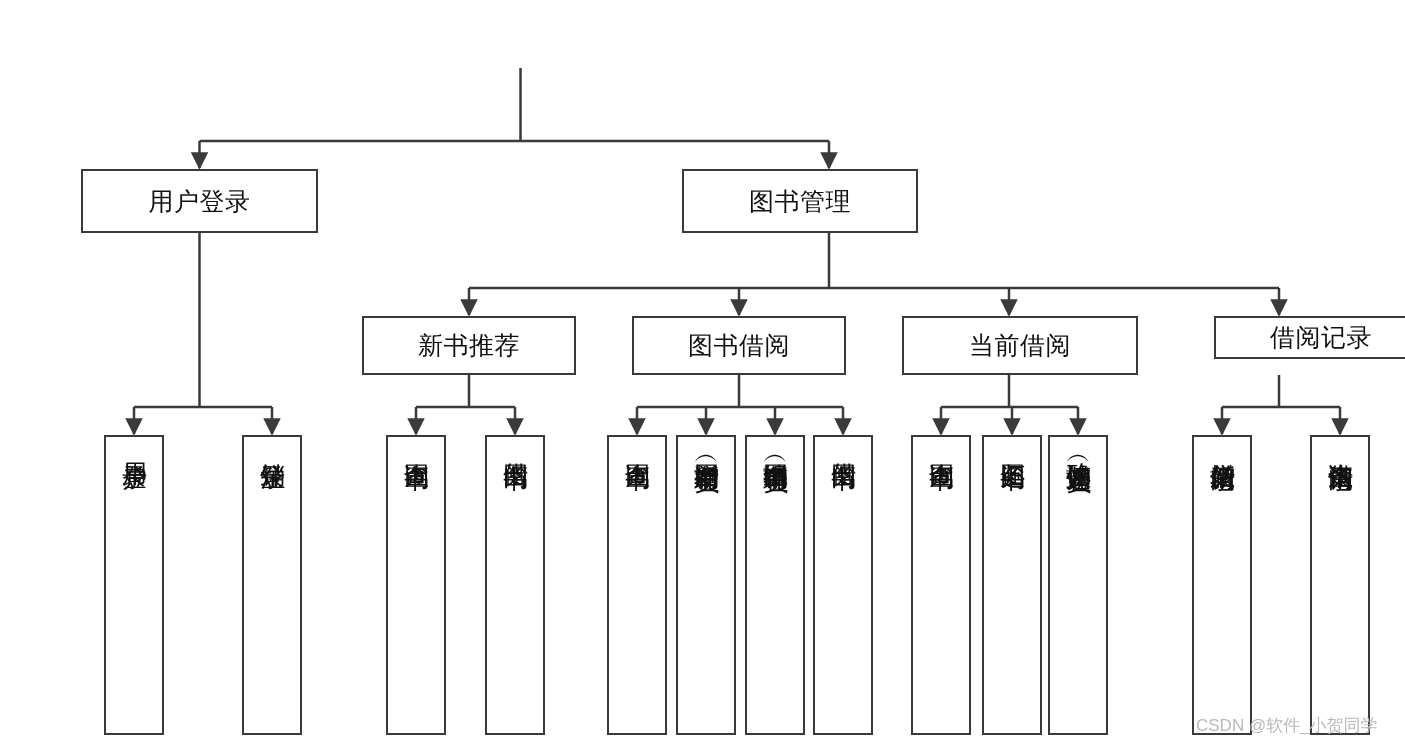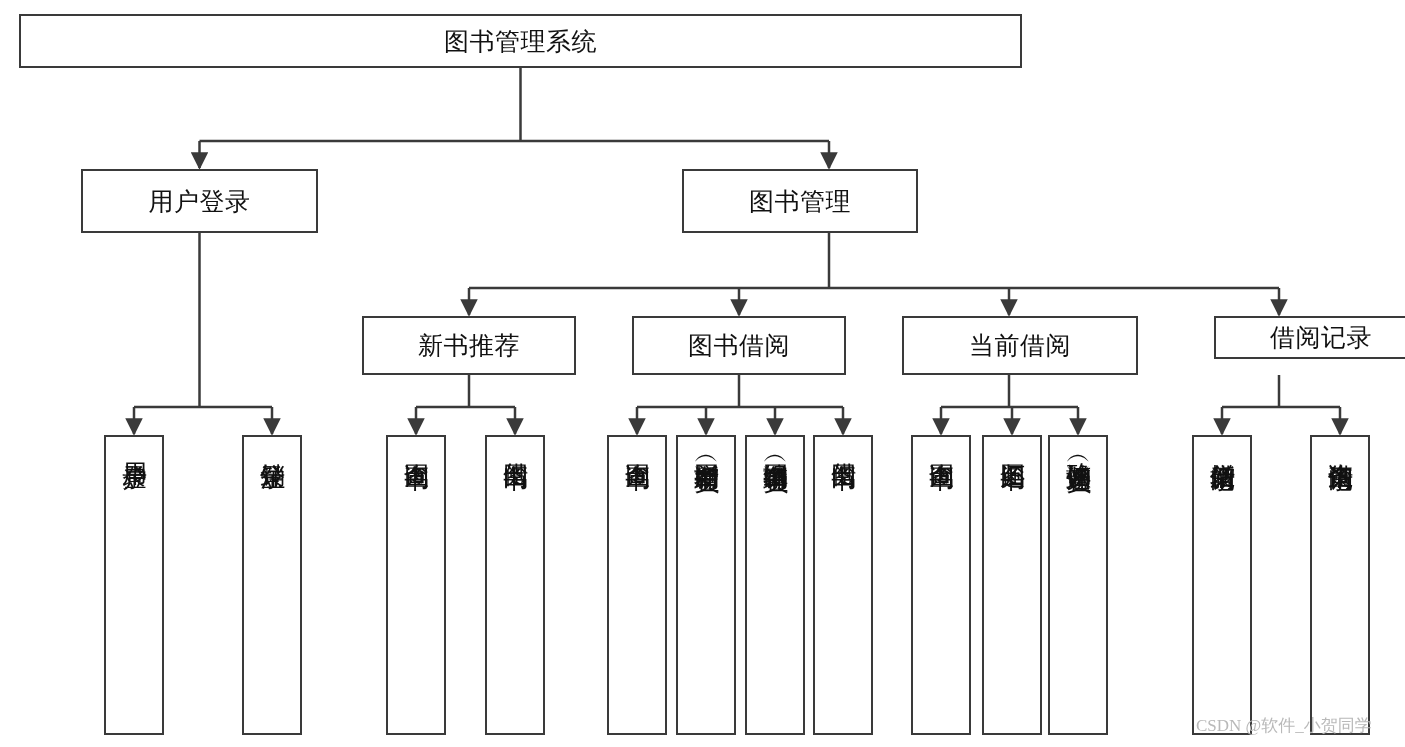--- a/index.html
+++ b/index.html
@@ -61,21 +61,21 @@
     white-space: nowrap;
   }
   .watermark {
     position: absolute;
     left: 1196px;
     top: 714px;
     font-size: 17px;
     color: #b9b9b9;
     white-space: nowrap;
     z-index: 5;
-    font-family: Liberation Serif, serif;
+    font-family: Liberation Sans, sans-serif;
   }
 </style>
 </head>
 <body>
 
 <div id="canvas">
   <svg id="edges" viewBox="0 0 1405 747" xmlns="http://www.w3.org/2000/svg">
     <defs>
       <marker id="arrow" viewBox="0 0 10 10" refX="9" refY="5" markerWidth="7" markerHeight="7" orient="auto-start-reverse">
         <path d="M 0 0 L 10 5 L 0 10 z" fill="#3a3a3a"></path>
@@ -111,23 +111,20 @@
         <path d="M 941 407 L 941 434" marker-end="url(#arrow)"></path>
         <path d="M 1012 407 L 1012 434" marker-end="url(#arrow)"></path>
         <path d="M 1078 407 L 1078 434" marker-end="url(#arrow)"></path>
         <path d="M 1279 375 L 1279 407"></path>
         <path d="M 1222 407 L 1340 407"></path>
         <path d="M 1222 407 L 1222 434" marker-end="url(#arrow)"></path>
         <path d="M 1340 407 L 1340 434" marker-end="url(#arrow)"></path>
       </g>
   </svg>
 
-  <div class="node horiz" style="left: 19px; top: 14px; width: 1003px; height: 54px;">
-    <span class="label">图书管理系统</span>
-  </div>
 
   <div class="node horiz" style="left: 81px; top: 169px; width: 237px; height: 64px;">
     <span class="label">用户登录</span>
   </div>
   <div class="node horiz" style="left: 682px; top: 169px; width: 236px; height: 64px;">
     <span class="label">图书管理</span>
   </div>
 
   <div class="node horiz" style="left: 632px; top: 316px; width: 214px; height: 59px;">
     <span class="label">图书借阅</span>

